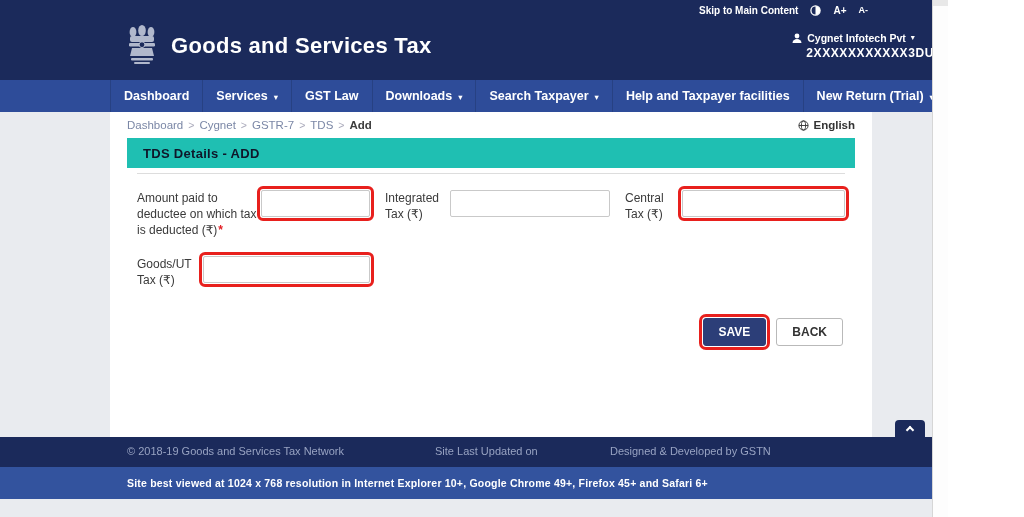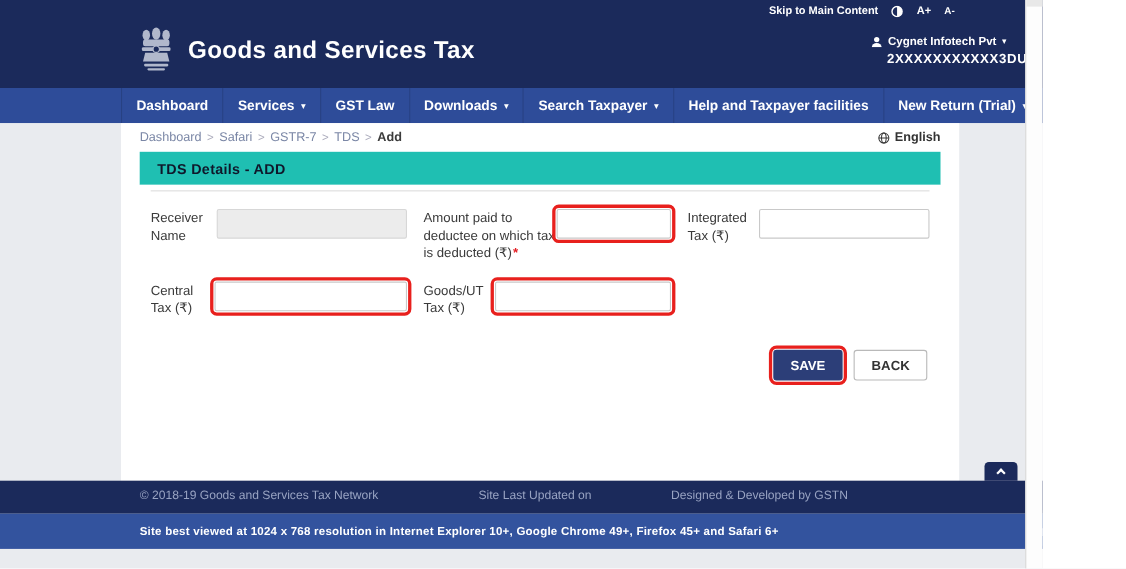--- a/index.html
+++ b/index.html
@@ -138,21 +138,21 @@
           <span>E-Invoice</span>
         </div>
     </div>
 
     <div class="main">
       <div class="content">
 
         <div class="crumb-row">
           <a class="crumb-link">Dashboard</a>
           <span class="crumb-sep">&gt;</span>
-          <a class="crumb-link">Safari</a>
+          <a class="crumb-link">Cygnet</a>
           <span class="crumb-sep">&gt;</span>
           <a class="crumb-link">GSTR-7</a>
           <span class="crumb-sep">&gt;</span>
           <a class="crumb-link">TDS</a>
           <span class="crumb-sep">&gt;</span>
           <span class="crumb-current">Add</span>
           <div class="lang">
             <svg width="11" height="11" viewBox="0 0 12 12" fill="none" stroke="#333" stroke-width="1">
                 <circle cx="6" cy="6" r="5"></circle>
                 <ellipse cx="6" cy="6" rx="2.3" ry="5"></ellipse>
@@ -163,24 +163,20 @@
         </div>
 
         <div class="panel-head">
             <span>TDS Details - ADD</span>
           </div>
 
         <div class="panel-body">
           <div class="form-area">
 
 
-            <div class="field">
-              <label><span>Receiver Name</span></label>
-              <input type="text" disabled="" value="" style="">
-            </div>
 
             <div class="field">
               <label><span>Amount paid to deductee on which tax is deducted (₹)</span><span class="req">*</span></label>
               <input class="hl" type="text" value="" style="">
             </div>
 
             <div class="field">
               <label><span>Integrated Tax (₹)</span></label>
               <input type="text" value="" style="">
             </div>

